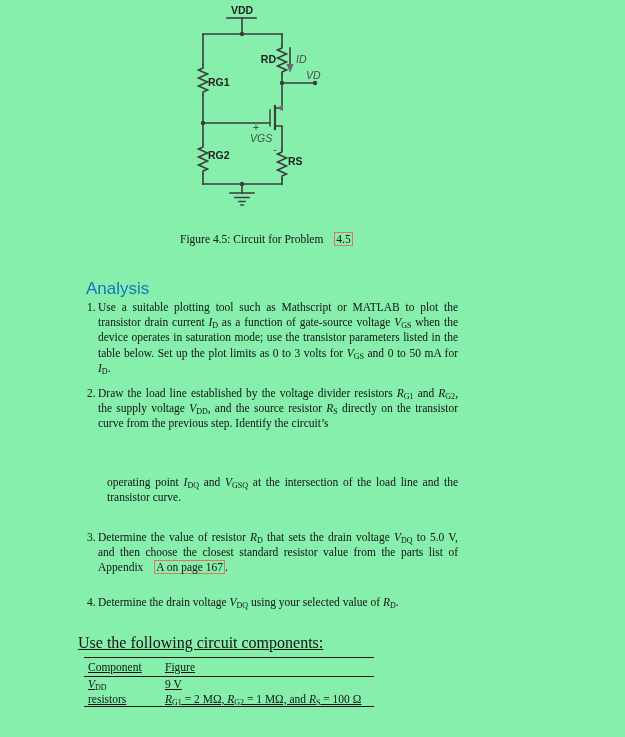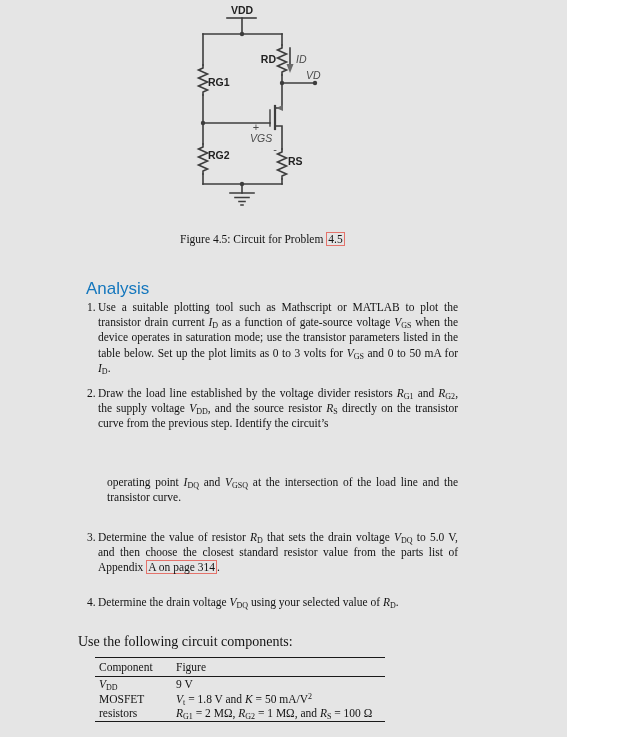--- a/index.html
+++ b/index.html
@@ -1,17 +1,17 @@
 <!DOCTYPE html>
 <html style="--accent: #1577bd; --linkred: #e4736b;"><head>
 <meta charset="utf-8">
 <style>
   html,body { margin:0; padding:0; background:#fff; }
   .page {
-    position:relative; width:567px; height:737px; background:#e5e5e5;
+    position:relative; width:625px; height:737px; background:#86efac;
     font-family:"Liberation Serif", serif; color:#131313; overflow:hidden;
   }
   
   .circuit { position:absolute; left:0; top:0; }
   .circuit .wire { stroke:#3d3d3d; stroke-width:1.6; fill:none; stroke-linecap:square; }
   .circuit .thick { stroke-width:2.2; }
   .circuit .thin { stroke-width:1.4; }
   .circuit .dot { fill:#3d3d3d; }
   .circuit .ah { fill:#6a6a6a; stroke:none; }
   .circuit text { font-family:"Liberation Sans", sans-serif; font-size:10.5px; fill:#3a3a3a; }
@@ -23,33 +23,33 @@
   .heading { position:absolute; left:86px; top:279px;
     font-family:"Liberation Sans", sans-serif; font-weight:normal; font-size:17px;
     color:var(--accent,#1577bd); }
 
   .item { position:absolute; left:87px; width:371px; font-size:11.5px; line-height:15.2px; }
   .item .num { position:absolute; left:0; top:0; }
   .item .itext { margin-left:11px; text-align:justify; }
   .item.cont { left:103px; width:355px; }
   .item.cont .itext { margin-left:4px; }
 
-  .intro { position:absolute; left:78px; top:634px; font-size:14px; }
+  .intro { position:absolute; left:78px; top:634px; font-size:16px;text-decoration:underline; }
 
-  .ctable { position:absolute; left:95px; top:657px; width:290px;
+  .ctable { position:absolute; left:84px; top:657px; width:290px;
     border-collapse:collapse; font-size:11.5px;
-    border-top:1.5px solid #1a1a1a; border-bottom:1.5px solid #1a1a1a; }
+    border-top:1.5px solid #1a1a1a; border-bottom:1.5px solid #1a1a1a;text-decoration:underline; }
   .ctable th { font-weight:normal; text-align:left; padding:3px 0 3px 4px;
     border-bottom:1.5px solid #1a1a1a; }
   .ctable td { padding:0 0 0 4px; line-height:14.5px; }
   .ctable .c1 { width:73px; }
 
   sub { font-size:8px; line-height:0; vertical-align:-2px; }
   sup { font-size:8px; line-height:0; vertical-align:4px; }
-  .linkbox { border:1px solid var(--linkred,#e4736b); padding:0 1px; }
+  .linkbox { border:1px solid var(--linkred,#e4736b); padding:0 1px;margin-left:8px; }
 </style>
 </head>
 <body>
 
 <div class="page">
 
   <svg class="circuit" width="625" height="220" viewBox="0 0 625 220">
 
     <text x="242" y="14" text-anchor="middle" class="blab">VDD</text>
     <path class="wire" d="M227 18 H256"></path>
@@ -112,21 +112,21 @@
     <span class="num">2.</span>
     <div class="itext">Draw the load line established by the voltage divider resistors <i>R</i><sub>G1</sub> and <i>R</i><sub>G2</sub>, the supply voltage <i>V</i><sub>DD</sub>, and the source resistor <i>R</i><sub>S</sub> directly on the transistor curve from the previous step. Identify the circuit’s</div>
   </div>
 
   <div class="item cont" style="top:475px">
     <div class="itext">operating point <i>I</i><sub>DQ</sub> and <i>V</i><sub>GSQ</sub> at the intersection of the load line and the transistor curve.</div>
   </div>
 
   <div class="item" style="top:530px">
     <span class="num">3.</span>
-    <div class="itext">Determine the value of resistor <i>R</i><sub>D</sub> that sets the drain voltage <i>V</i><sub>DQ</sub> to 5.0 V, and then choose the closest standard resistor value from the parts list of Appendix <span class="linkbox">A on page 314</span>.</div>
+    <div class="itext">Determine the value of resistor <i>R</i><sub>D</sub> that sets the drain voltage <i>V</i><sub>DQ</sub> to 5.0 V, and then choose the closest standard resistor value from the parts list of Appendix <span class="linkbox">A on page 167</span>.</div>
   </div>
 
   <div class="item" style="top:595px">
     <span class="num">4.</span>
     <div class="itext">Determine the drain voltage <i>V</i><sub>DQ</sub> using your selected value of <i>R</i><sub>D</sub>.</div>
   </div>
 
   <div class="intro">Use the following circuit components:</div>
 
   <table class="ctable">
@@ -135,23 +135,19 @@
         <th class="c1">Component</th>
         <th>Figure</th>
       </tr>
     </thead>
     <tbody>
       <tr>
         <td class="c1"><i>V</i><sub>DD</sub></td>
         <td>9 V</td>
       </tr>
       <tr>
-        <td class="c1">MOSFET</td>
-        <td><i>V</i><sub>t</sub> = 1.8 V and <i>K</i> = 50 mA/V<sup>2</sup></td>
-      </tr>
-      <tr>
         <td class="c1">resistors</td>
         <td><i>R</i><sub>G1</sub> = 2 MΩ, <i>R</i><sub>G2</sub> = 1 MΩ, and <i>R</i><sub>S</sub> = 100 Ω</td>
       </tr>
     </tbody>
   </table>
 
 </div>
 
 </body></html>

